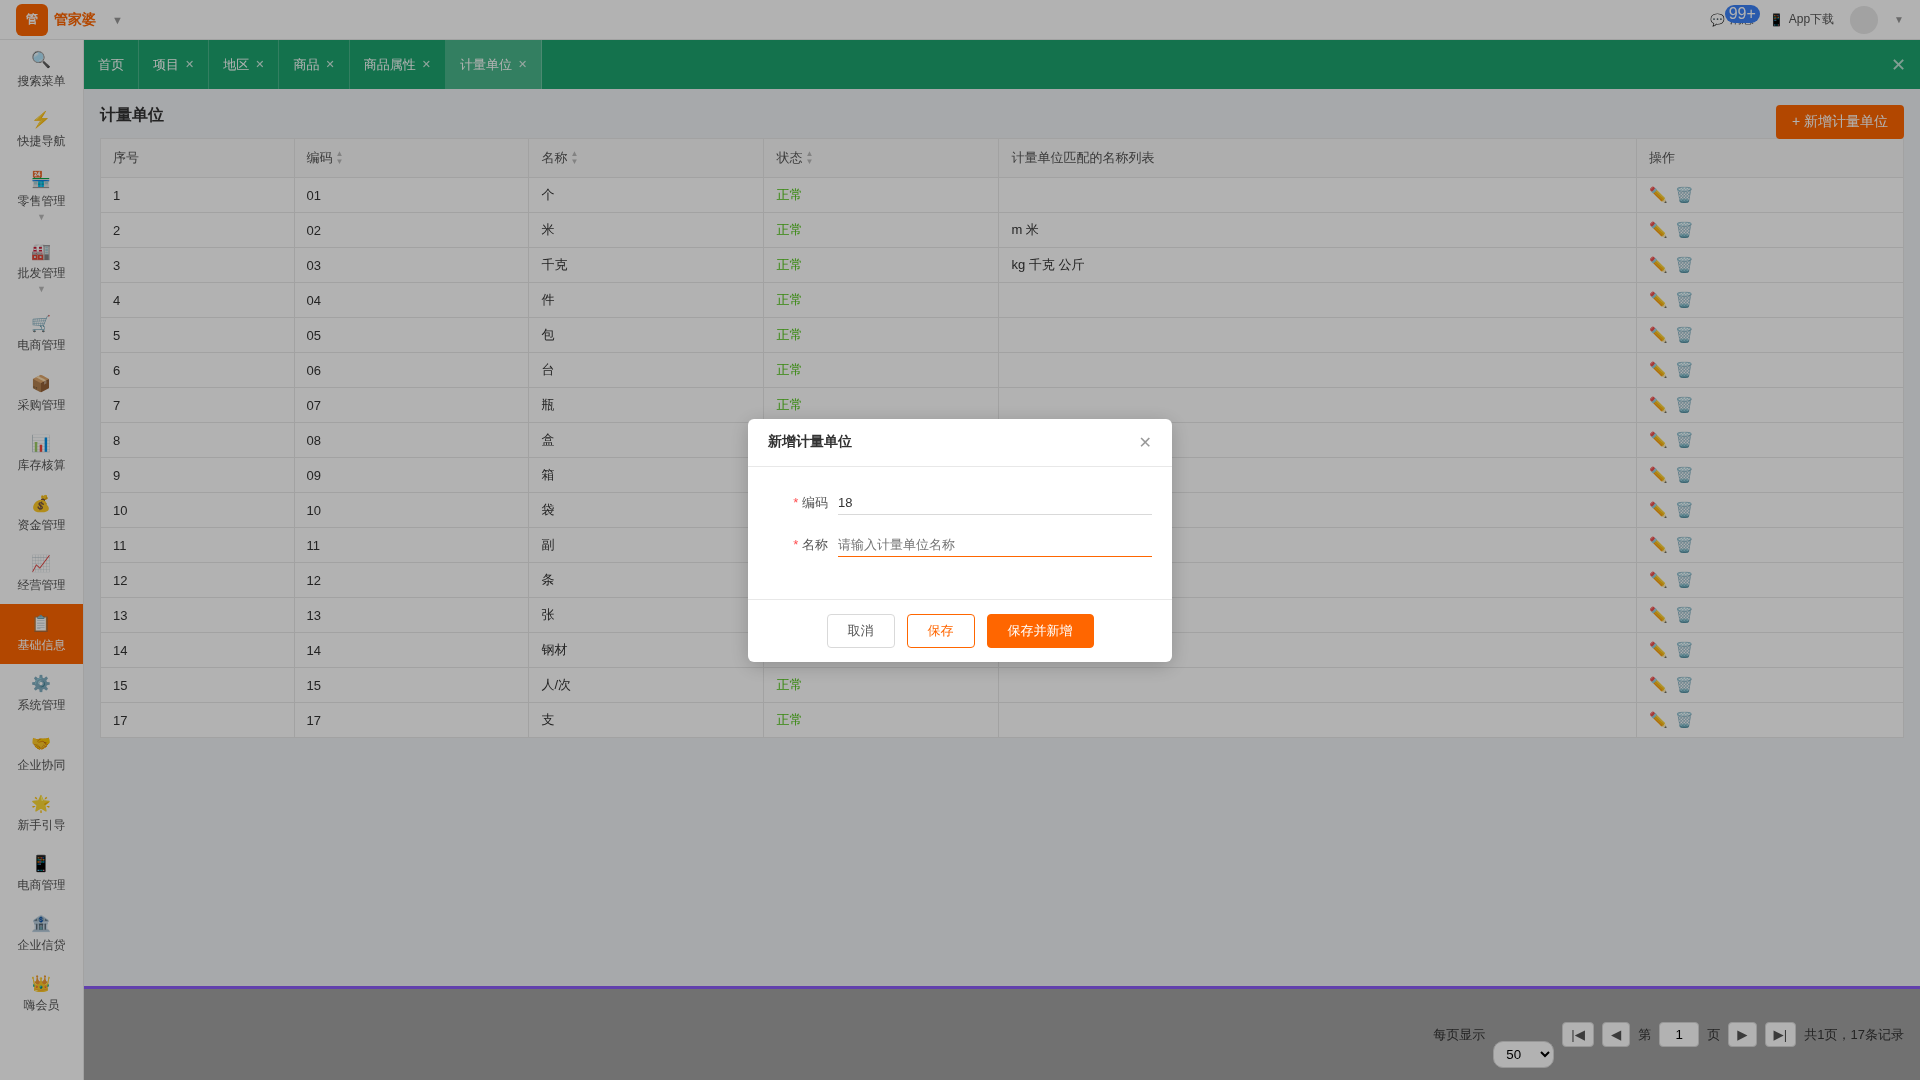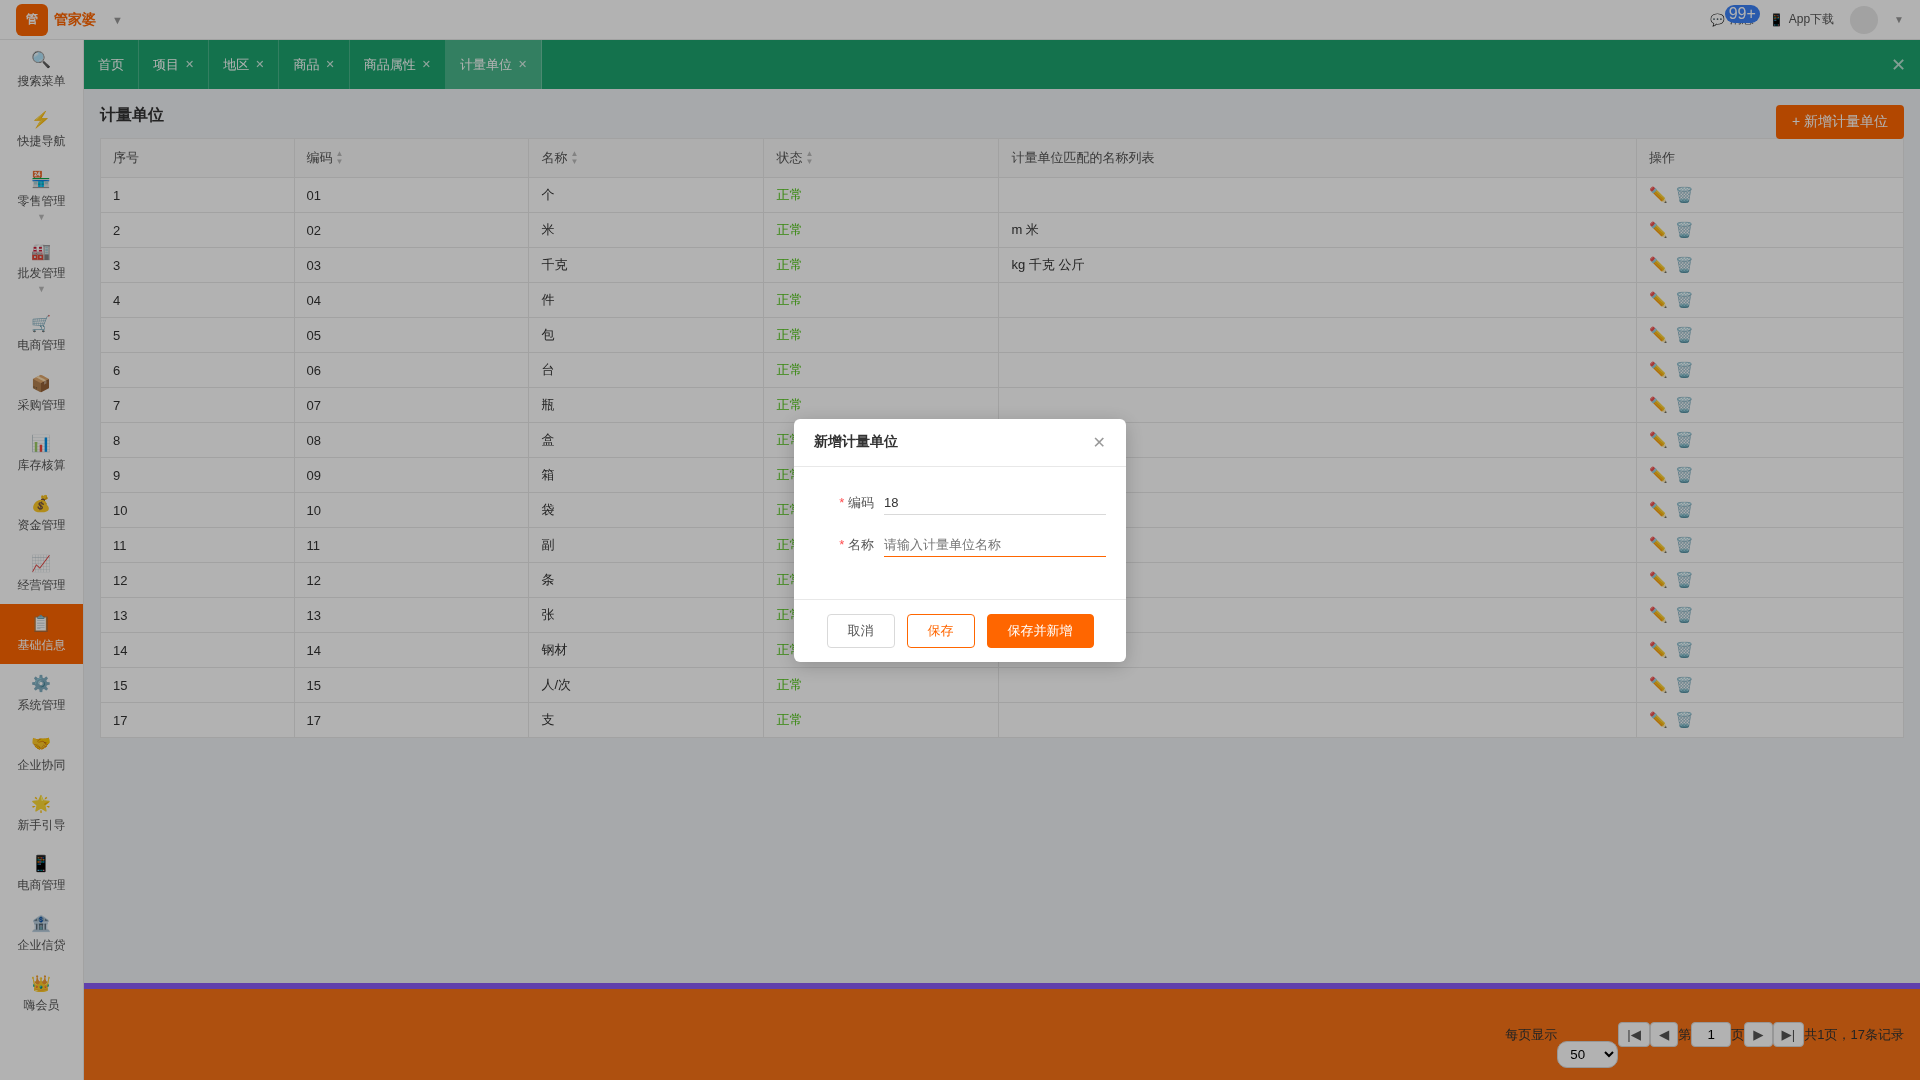--- a/index.html
+++ b/index.html
@@ -48,30 +48,30 @@
     .data-table { width: 100%; border-collapse: collapse; background: white; border: 1px solid #e8e8e8; }
     .data-table th { background: #fafafa; border: 1px solid #e8e8e8; padding: 10px 12px; text-align: left; font-weight: normal; color: #555; font-size: 13px; }
     .data-table td { border: 1px solid #e8e8e8; padding: 8px 12px; font-size: 13px; color: #333; }
     .status-normal { color: #52c41a; }
     .action-icons { display: flex; gap: 8px; color: #bbb; }
     .action-icon { cursor: pointer; font-size: 15px; }
     .th-sort { display: flex; align-items: center; gap: 3px; }
     .sort-arrows { display: flex; flex-direction: column; font-size: 8px; line-height: 1; color: #bbb; }
 
     
-    .pagination { display: flex; align-items: center; justify-content: flex-end; padding: 12px 16px; background: #f97316; border-top: 6px solid #8b5cf6; font-size: 13px; }
+    .pagination { display: flex; align-items: center; justify-content: flex-end; padding: 12px 16px; background: #a3a3a3; border-top: 3px solid #8b5cf6; gap: 8px; font-size: 13px; }
     .page-btn { border: 1px solid #d9d9d9; background: white; padding: 4px 8px; border-radius: 4px; cursor: pointer; color: #555; }
     .page-input { width: 40px; border: 1px solid #d9d9d9; text-align: center; padding: 4px; border-radius: 4px; }
     .page-select { border: 1px solid #d9d9d9; padding: 4px 8px; border-radius: 10px; background: white; cursor: pointer; margin-top: 40px; }
 
     
     .overlay { position: fixed; top: 0; left: 0; width: 100%; height: 100%; background: rgba(0,0,0,0.3); z-index: 100; display: flex; align-items: center; justify-content: center; }
 
     
-    .modal { background: white; border-radius: 6px; width: 332px; box-shadow: 0 4px 20px rgba(0,0,0,0.2); z-index: 101; }
+    .modal { background: white; border-radius: 6px; width: 424px; box-shadow: 0 4px 20px rgba(0,0,0,0.2); z-index: 101; }
     .modal-header { display: flex; align-items: center; justify-content: space-between; padding: 14px 20px; border-bottom: 1px solid #e8e8e8; }
     .modal-title { font-size: 14px; font-weight: bold; color: #333; }
     .modal-close { cursor: pointer; color: #999; font-size: 16px; }
     .modal-body { padding: 24px 20px; }
     .form-row { display: flex; align-items: center; margin-bottom: 18px; }
     .form-label { width: 60px; text-align: right; color: #555; font-size: 13px; margin-right: 10px; flex-shrink: 0; }
     .form-input { flex: 1; border: none; border-bottom: 1px solid #d9d9d9; outline: none; padding: 4px 0; font-size: 13px; color: #333; }
     .form-input.highlighted { border-bottom-color: #ff6600; }
     .modal-footer { display: flex; align-items: center; justify-content: center; gap: 12px; padding: 14px 20px; border-top: 1px solid #e8e8e8; }
     .btn-cancel { border: 1px solid #d9d9d9; background: white; padding: 7px 20px; border-radius: 4px; cursor: pointer; font-size: 13px; color: #555; }

